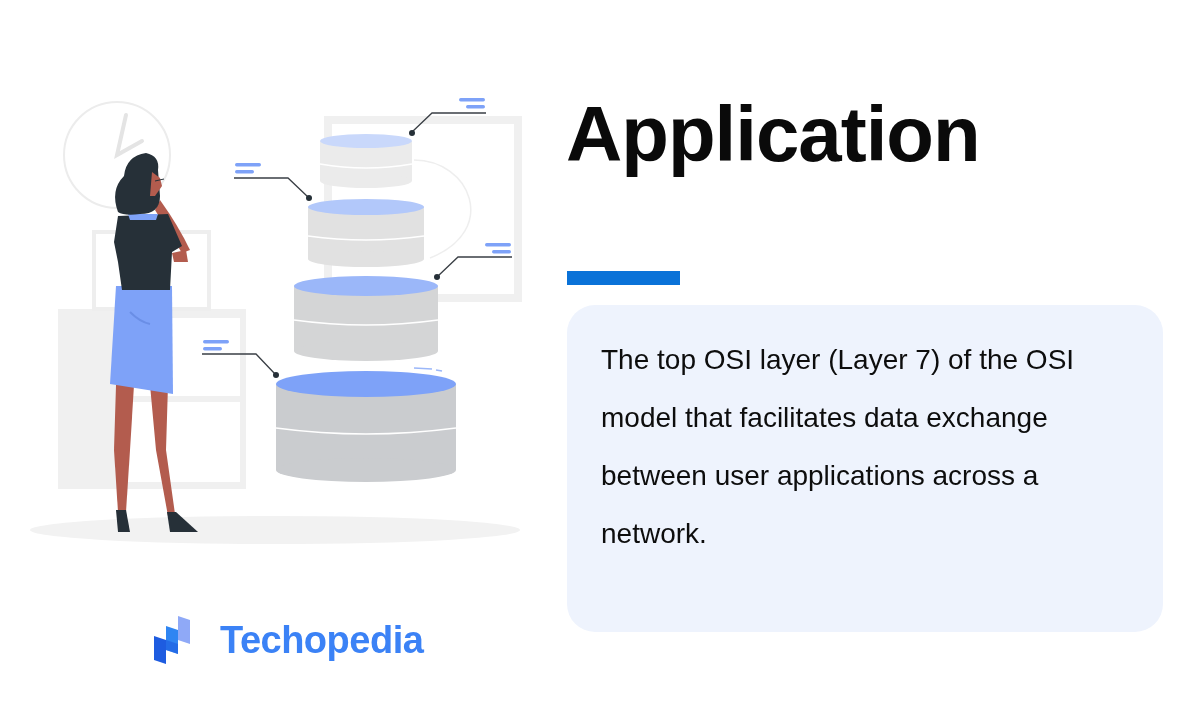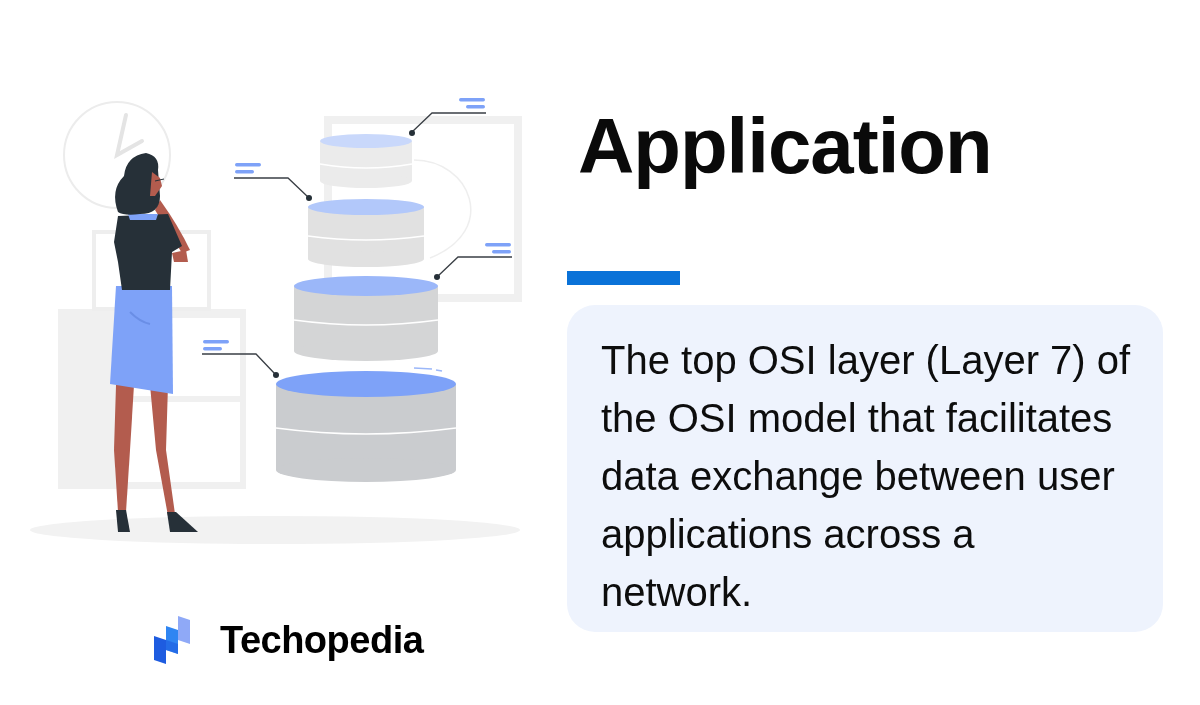--- a/index.html
+++ b/index.html
@@ -1,25 +1,25 @@
 <!DOCTYPE html>
 <html><head>
 <meta charset="utf-8">
 <style>
   html, body { margin: 0; padding: 0; background: #ffffff; }
   body { width: 1200px; height: 705px; position: relative; overflow: hidden; font-family: "Liberation Sans", sans-serif; }
   .illustration { position: absolute; left: 0; top: 0; width: 560px; height: 600px; }
-  .title { position: absolute; left: 566px; top: 92px; margin: 12px; font-family: "Liberation Sans", sans-serif; font-weight: 700; font-size: 78px; line-height: 84px; color: #0a0a0a; letter-spacing: -1px; }
+  .title { position: absolute; left: 566px; top: 92px; margin: 0; font-family: "Liberation Sans", sans-serif; font-weight: 700; font-size: 78px; line-height: 84px; color: #0a0a0a; letter-spacing: -1px; }
   .title-line { display: block; }
   .accent-bar { position: absolute; left: 567px; top: 271px; width: 113px; height: 14px; background: #0a72d8; }
   .def-card { position: absolute; left: 567px; top: 305px; width: 596px; height: 327px; background: #eef3fd; border-radius: 28px; box-sizing: border-box; padding: 26px 30px 0 34px; }
-  .def-text { margin: 0; font-family: "Liberation Sans", sans-serif; font-size: 40px; line-height: 58px; color: #0d0d0d; }
+  .def-text { margin: 0; font-family: "Liberation Sans", sans-serif; font-size: 28px; line-height: 58px; color: #0d0d0d; }
   .logo { position: absolute; left: 152px; top: 612px; height: 56px; display: flex; align-items: center; }
   .logo-mark { width: 56px; height: 56px; }
-  .logo-text { margin-left: 12px; font-family: "Liberation Sans", sans-serif; font-weight: 700; font-size: 38px; color: #000000; letter-spacing: -0.5px; }
+  .logo-text { margin-left: 12px; font-family: "Liberation Sans", sans-serif; font-weight: 700; font-size: 38px; color: #3b82f6; letter-spacing: -0.5px; }
 </style>
 </head>
 <body>
 
 <svg class="illustration" viewBox="0 0 560 600" xmlns="http://www.w3.org/2000/svg">
 
   <ellipse cx="275" cy="530" rx="245" ry="14" fill="#f2f2f2"></ellipse>
 
   <g>
     <circle cx="117" cy="155" r="53" fill="#ffffff" stroke="#ececec" stroke-width="2"></circle>

